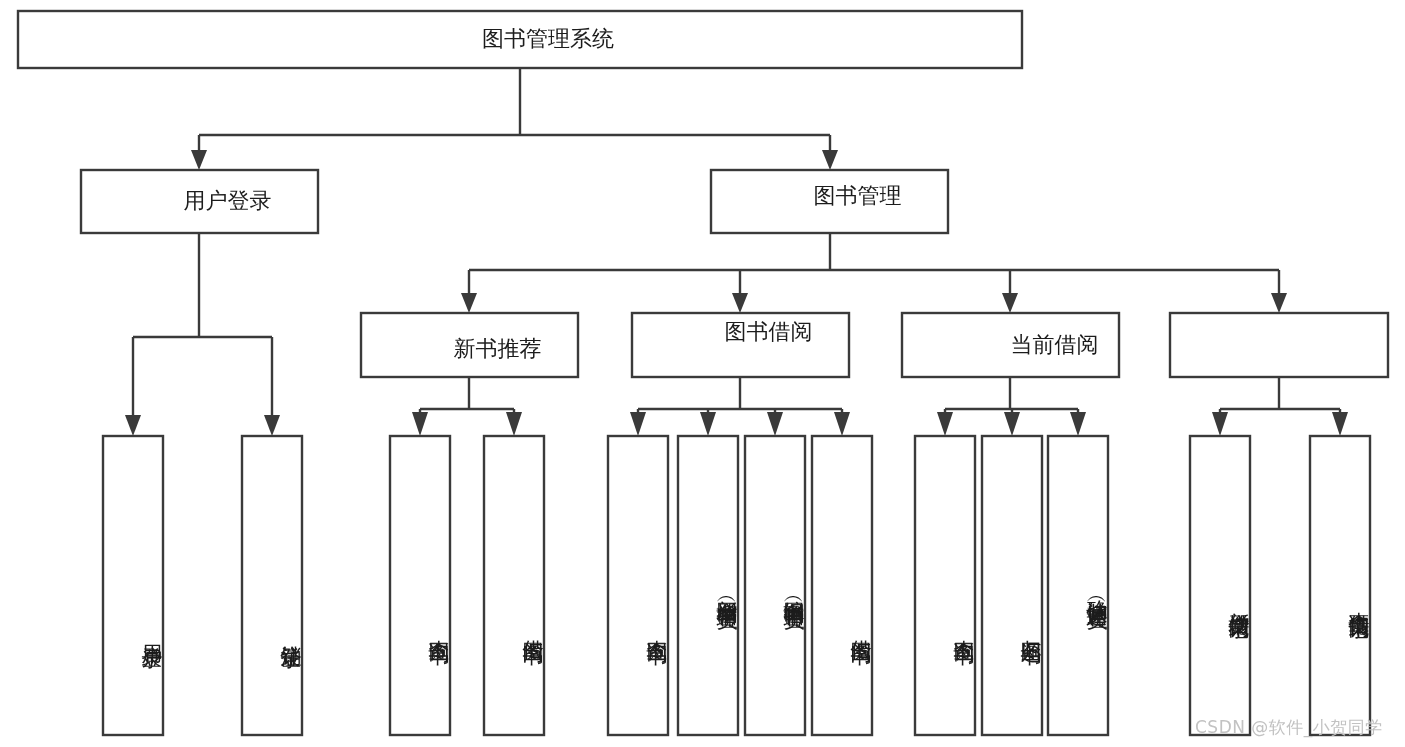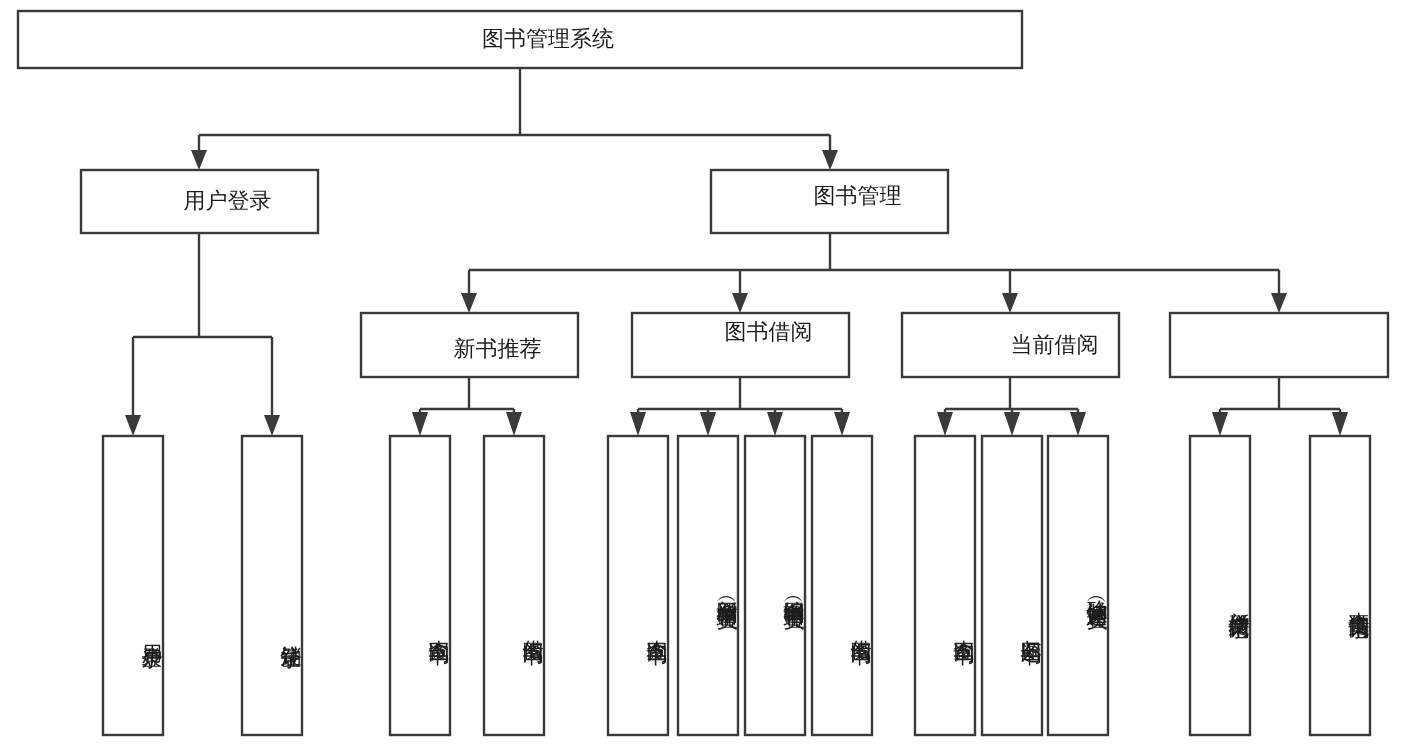--- a/index.html
+++ b/index.html
@@ -202,14 +202,15 @@
   <div class="node-label vertical" style="left:745px; top:440px; width:60px; height:295px;">编辑图书（管理员）</div>
   <div class="node-label vertical" style="left:812px; top:512px; width:60px; height:223px;">借阅图书</div>
 
   <div class="node-label vertical" style="left:915px; top:512px; width:60px; height:223px;">查询图书</div>
   <div class="node-label vertical" style="left:982px; top:512px; width:60px; height:223px;">归还图书</div>
   <div class="node-label vertical" style="left:1048px; top:440px; width:60px; height:295px;">确认归还（管理员）</div>
 
   <div class="node-label vertical" style="left:1190px; top:460px; width:60px; height:275px;">新增借阅记录</div>
   <div class="node-label vertical" style="left:1310px; top:460px; width:60px; height:275px;">查询借阅记录</div>
 
+  <div class="watermark" style="left:1195px; top:716px;">CSDN @软件_小贺同学</div>
 
 </div>
 
 </body></html>

